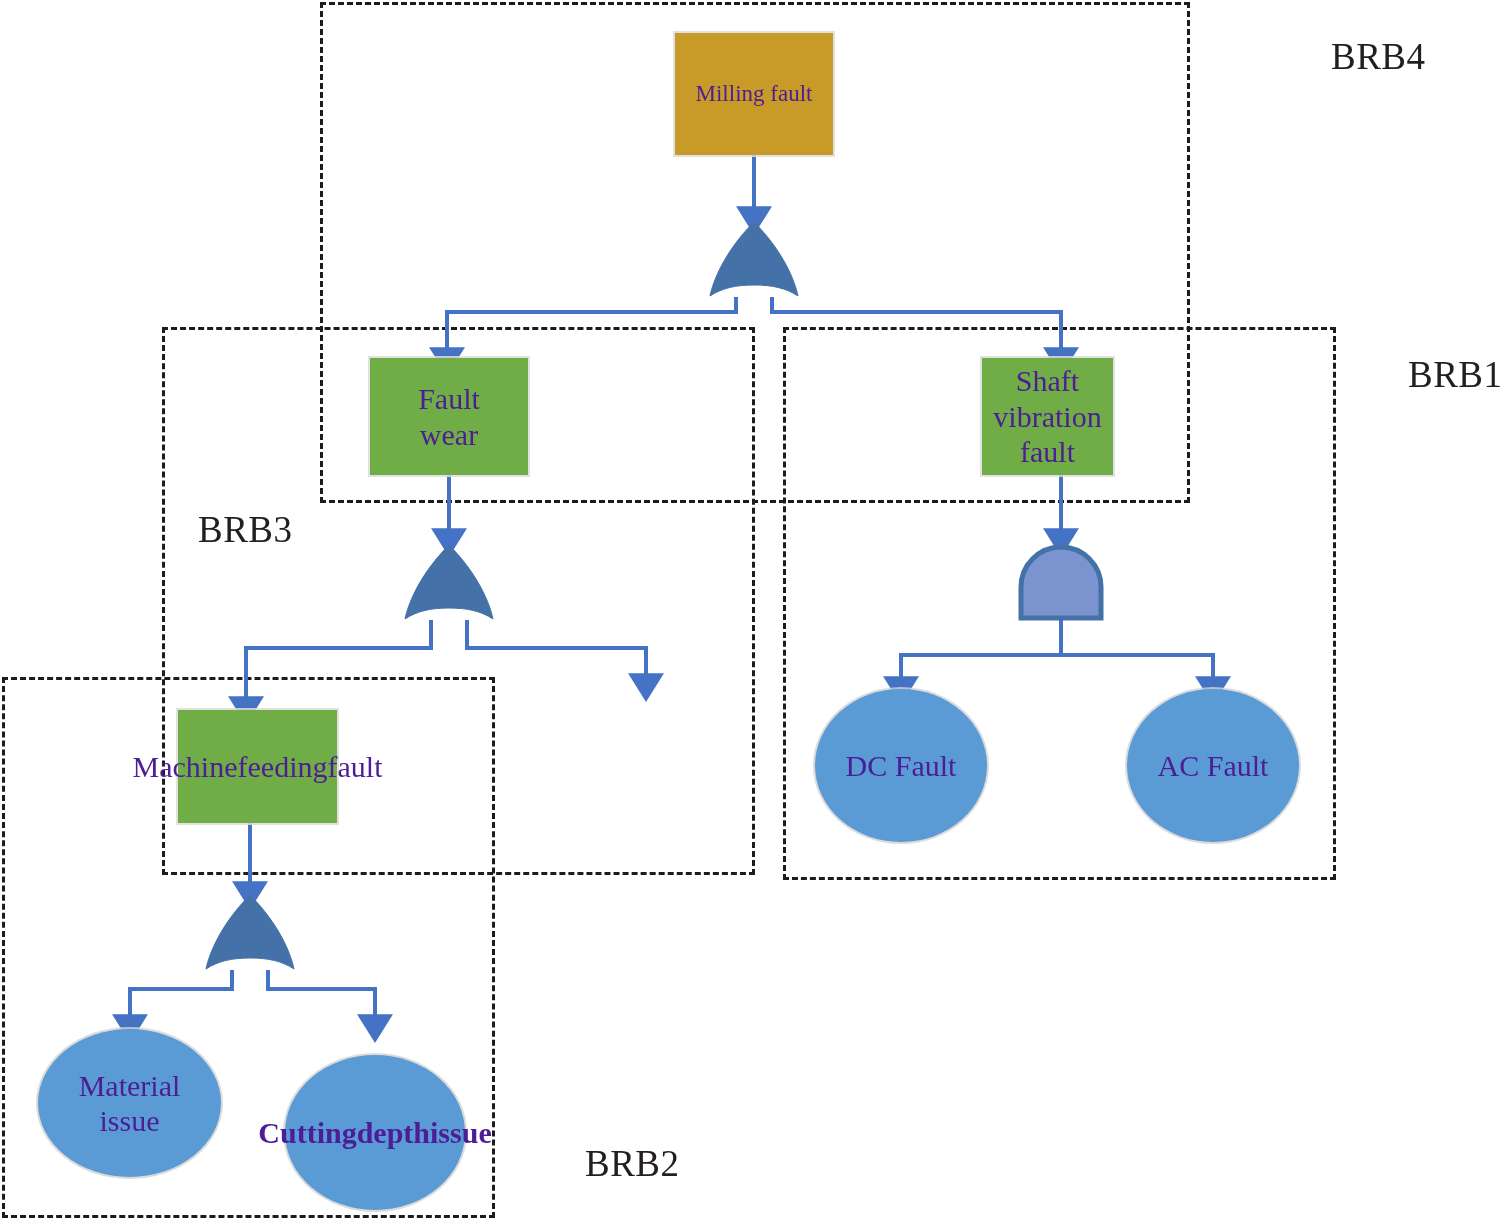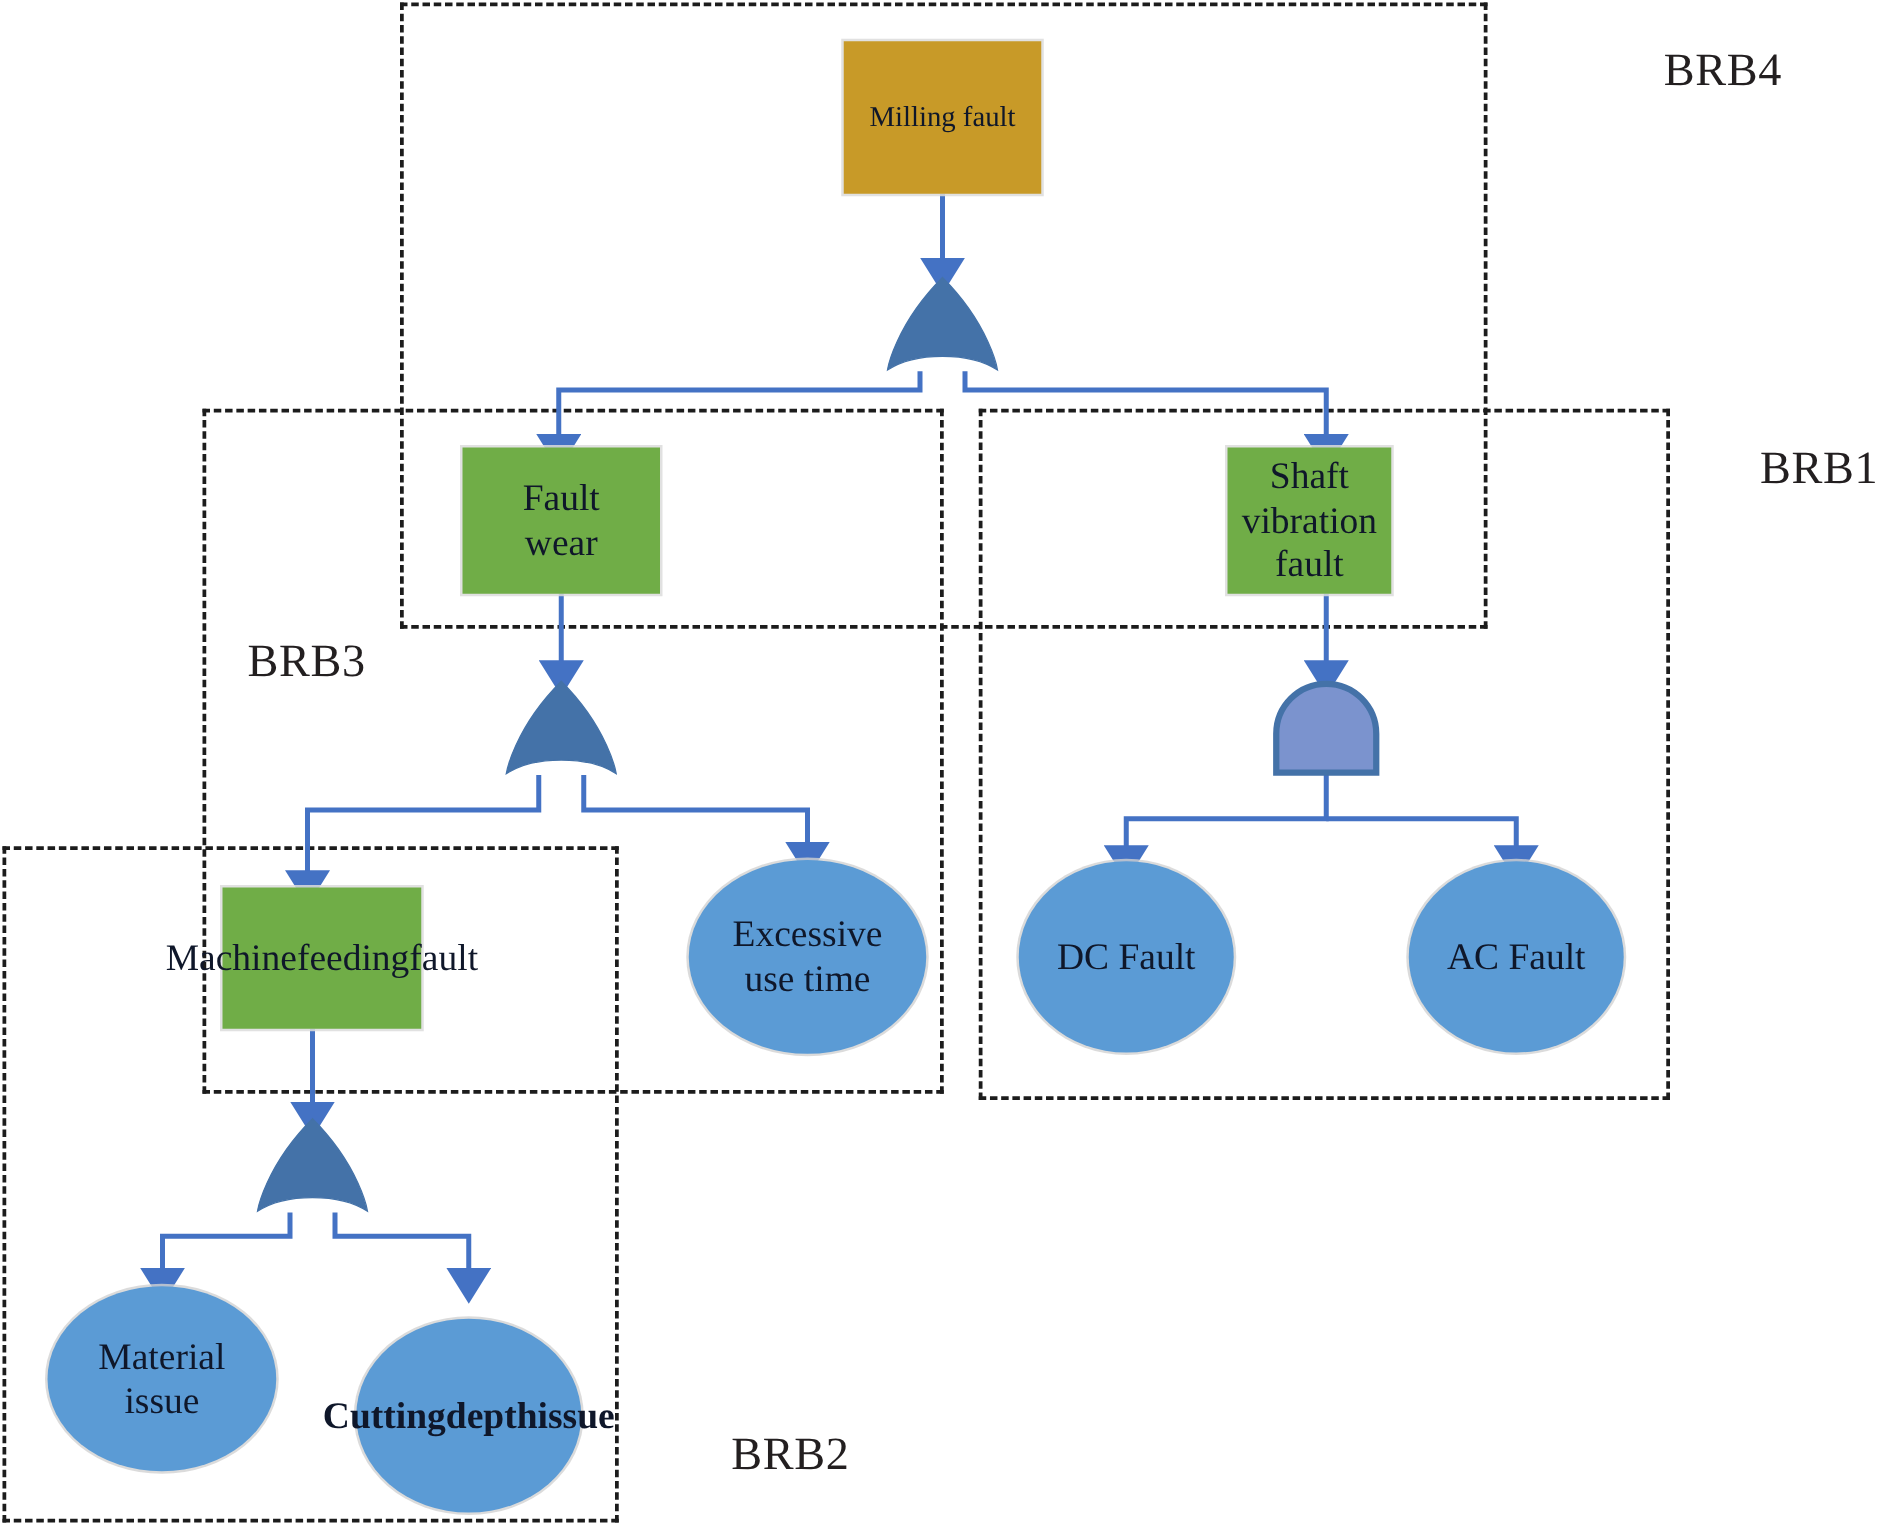--- a/index.html
+++ b/index.html
@@ -30,21 +30,21 @@
     letter-spacing: 0.5px;
     white-space: nowrap;
   }
 
   .node {
     position: absolute;
     display: flex;
     align-items: center;
     justify-content: center;
     text-align: center;
-    color: #0f172a;
+    color: #4c1d95;
     font-size: 30px;
     line-height: 1.18;
     box-sizing: border-box;
     padding: 2px;
   }
   .rectnode {
     box-shadow: 0 0 0 2px rgba(220,220,220,0.85);
   }
   .top-node { background: #C89A28; font-size: 23px; }
   .mid-node { background: #70AD47; }
@@ -132,24 +132,20 @@
     <span>vibration</span>
     <span>fault</span>
   </div>
 
   <div class="node rectnode mid-node" style="left:178px; top:710px; width:159px; height:113px; flex-direction:row;">
     <span>Machine</span>
     <span>feeding</span>
     <span>fault</span>
   </div>
 
-  <div class="node leaf-node" style="left:551px; top:688px; width:190px; height:155px; flex-direction:column;">
-    <span>Excessive</span>
-    <span>use time</span>
-  </div>
 
   <div class="node leaf-node" style="left:1127px; top:689px; width:172px; height:153px;">
     <span>AC Fault</span>
   </div>
 
   <div class="node leaf-node" style="left:815px; top:689px; width:172px; height:153px;">
     <span>DC Fault</span>
   </div>
 
   <div class="node leaf-node" style="left:38px; top:1029px; width:183px; height:148px; flex-direction:column;">

